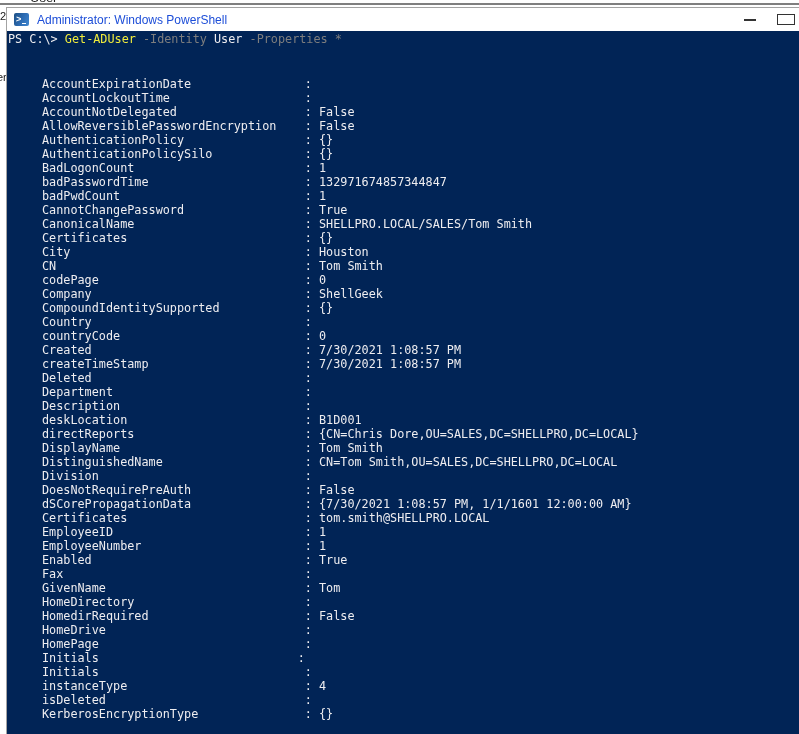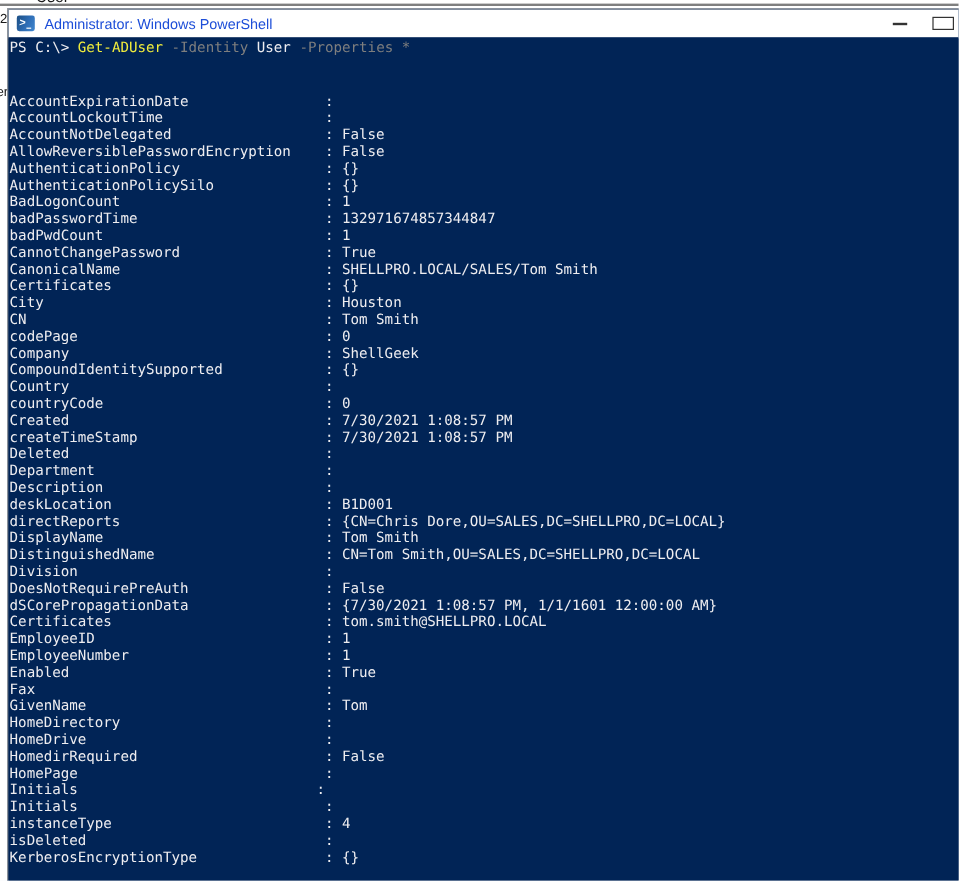--- a/index.html
+++ b/index.html
@@ -28,21 +28,21 @@
   .btn-max{left:770px;width:40px;justify-content:flex-start;}
   .maxbox{width:16px;height:9px;border:1.5px solid #333;background:transparent;}
   
   .console{position:absolute;left:0;top:24px;right:0;bottom:0;background:#012456;
            padding-left:1px;font-family:"DejaVu Sans Mono","Liberation Mono",monospace;
            font-size:11.8px;line-height:14px;color:#eeedf0;overflow:hidden;}
   .cmdline{white-space:pre;height:14px;}
   .seg-default{color:#eeedf0;text-align:center;}
   .seg-command{color:#f0ec3c;text-align:right;}
   .seg-parameter{color:#7e7e7e;text-align:center;}
-  .props{margin-top:31px;}
+  .props{margin-top:31px;padding-left:34px;}
   .prow{white-space:pre;height:14px;}
 </style>
 </head>
 <body>
 
 <div class="page">
   <div class="top-line"></div>
   <div class="bg-frag frag-user">User</div>
   <div class="bg-frag frag-2">2</div>
   <div class="bg-frag frag-er">er</div>
@@ -95,22 +95,22 @@
           <div class="prow"><span>Division                             : </span><span></span></div>
           <div class="prow"><span>DoesNotRequirePreAuth                : </span><span>False</span></div>
           <div class="prow"><span>dSCorePropagationData                : </span><span>{7/30/2021 1:08:57 PM, 1/1/1601 12:00:00 AM}</span></div>
           <div class="prow"><span>Certificates                         : </span><span>tom.smith@SHELLPRO.LOCAL</span></div>
           <div class="prow"><span>EmployeeID                           : </span><span>1</span></div>
           <div class="prow"><span>EmployeeNumber                       : </span><span>1</span></div>
           <div class="prow"><span>Enabled                              : </span><span>True</span></div>
           <div class="prow"><span>Fax                                  : </span><span></span></div>
           <div class="prow"><span>GivenName                            : </span><span>Tom</span></div>
           <div class="prow"><span>HomeDirectory                        : </span><span></span></div>
+          <div class="prow"><span>HomedirRequired                      : </span><span>False</span></div>
           <div class="prow"><span>HomeDrive                            : </span><span></span></div>
-          <div class="prow"><span>HomedirRequired                      : </span><span>False</span></div>
           <div class="prow"><span>HomePage                             : </span><span></span></div>
           <div class="prow"><span>Initials                            : </span><span></span></div>
           <div class="prow"><span>Initials                             : </span><span></span></div>
           <div class="prow"><span>instanceType                         : </span><span>4</span></div>
           <div class="prow"><span>isDeleted                            : </span><span></span></div>
           <div class="prow"><span>KerberosEncryptionType               : </span><span>{}</span></div>
         </div>
     </div>
   </div>
 </div>

